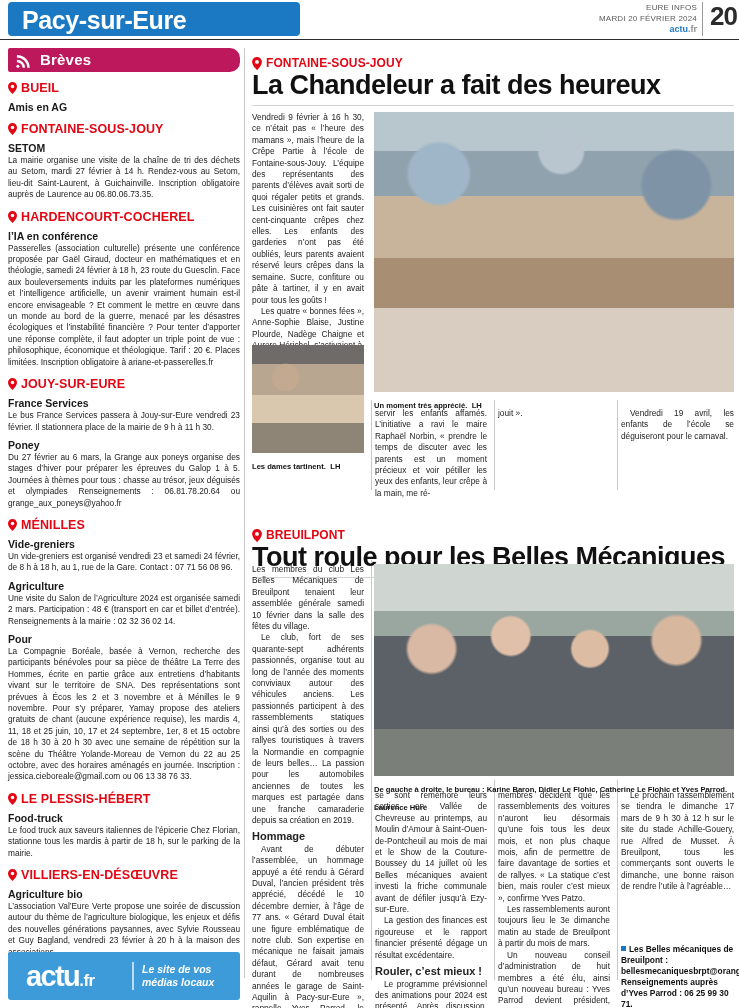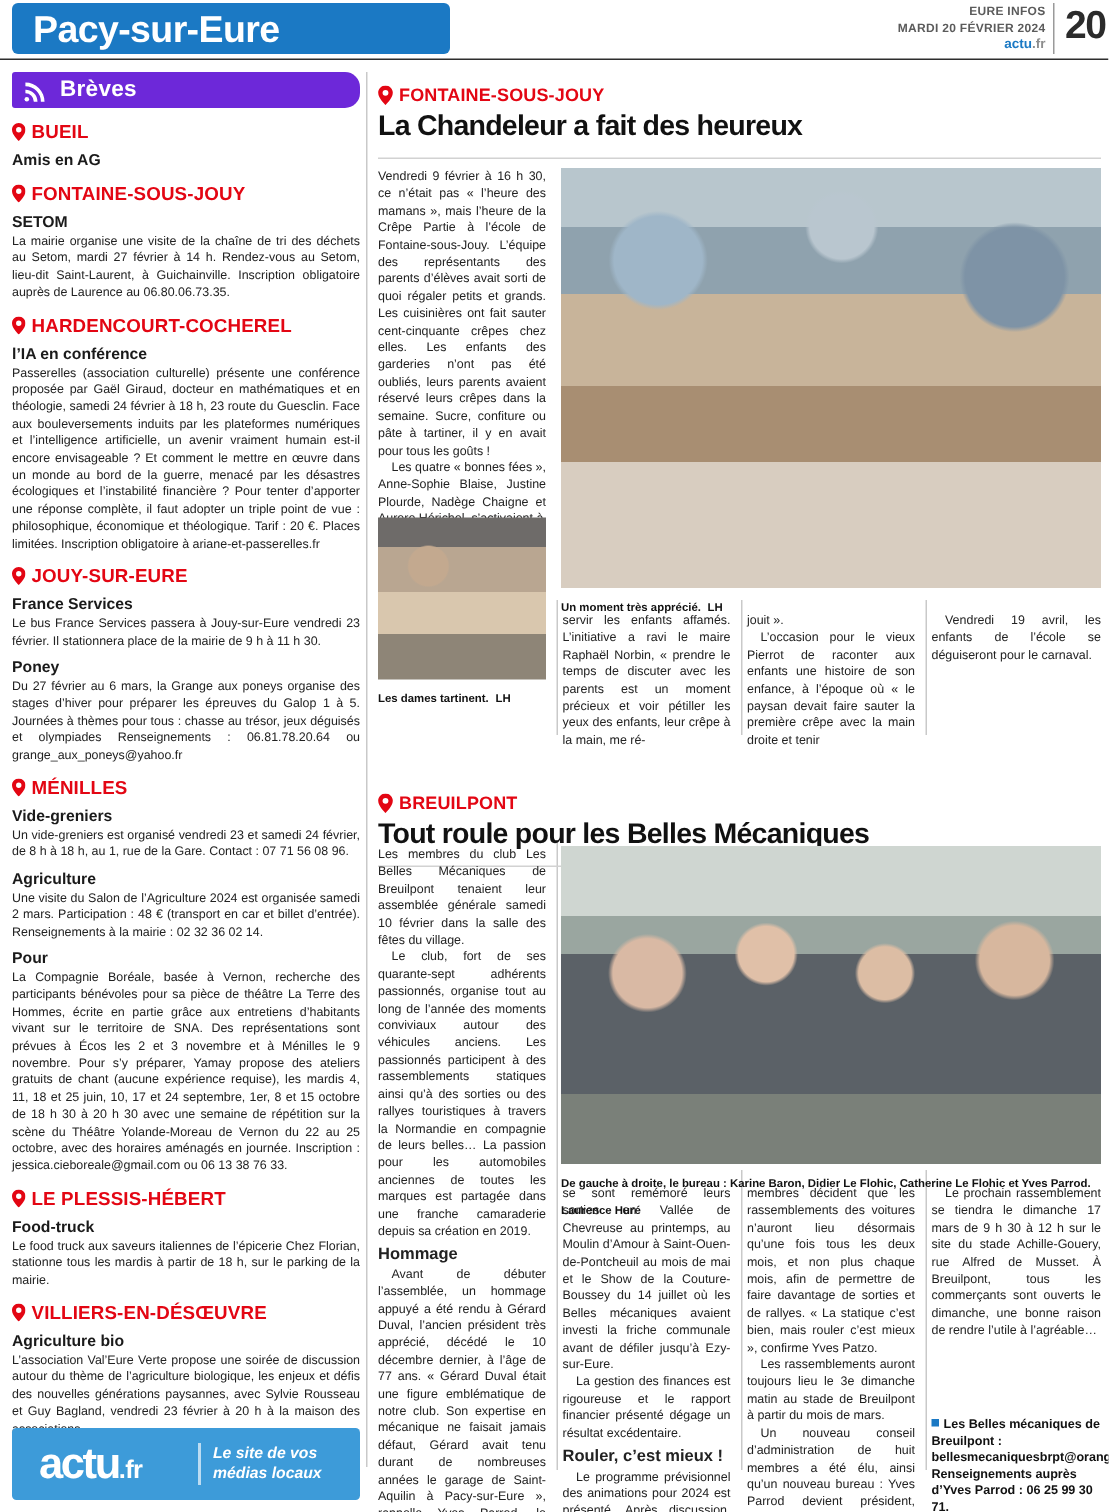--- a/index.html
+++ b/index.html
@@ -18,36 +18,36 @@
   .masthead-tag-label{
     position:absolute;left:22px;top:6px;
     font-size:25px;font-weight:bold;color:#fff;letter-spacing:-.4px;
     font-family:"Liberation Sans", sans-serif;
   }
   .masthead-rule{position:absolute;left:0;top:39px;width:739px;height:1px;background:#2d2d2d;}
   .masthead-right{
     position:absolute;right:42px;top:3px;width:260px;text-align:right;
     line-height:10.5px;
   }
-  .mr-line{font-size:8px;font-weight:bold;color:#5b5b5b;letter-spacing:.2px;display:block;}
+  .mr-line{font-size:8px;font-weight:normal;color:#5b5b5b;letter-spacing:.2px;display:block;}
   .mr-actu{font-size:9px;font-weight:bold;color:#1b79c4;display:block;}
   .mr-actu .fr{color:#8d8d8d;font-weight:bold;}
   .masthead-divider{position:absolute;right:36px;top:2px;width:1px;height:34px;background:#9a9a9a;}
   .pagenum{
     position:absolute;right:2px;top:1px;font-size:26px;font-weight:bold;color:#2b2b2b;
     letter-spacing:-1px;
   }
 
   
   .col-left{position:absolute;left:8px;top:48px;width:232px;}
   .vrule{position:absolute;background:#c9c9c9;width:1px;}
 
   
   .breves-banner{
-    position:relative;width:232px;height:24px;background:#6d28d9;border-radius:2px 10px 10px 2px;
+    position:relative;width:232px;height:24px;background:#be185d;border-radius:2px 10px 10px 2px;
   }
   .breves-label{
     position:absolute;left:32px;top:3px;color:#fff;font-size:15px;font-weight:bold;letter-spacing:.2px;
   }
   .rss-icon{position:absolute;left:8px;top:5px;width:15px;height:15px;}
 
   
   .commune{
     display:flex;align-items:center;gap:4px;margin:9px 0 5px 0;
   }
@@ -59,21 +59,21 @@
   .brief-body{
     font-size:8.3px;line-height:11.4px;text-align:justify;color:#222;margin:0 0 2px 0;
     hyphens:auto;
   }
 
   
   .article{position:absolute;}
   .art-commune{display:flex;align-items:center;gap:4px;}
   .art-commune .commune-name{font-size:12px;}
   .art-headline{
-    font-size:19px;font-weight:bold;line-height:28px;margin:1px 0 6px 0;letter-spacing:-.5px;color:#111;
+    font-size:27px;font-weight:bold;line-height:28px;margin:1px 0 6px 0;letter-spacing:-.5px;color:#111;
   }
   .hl-rule{height:1px;background:#d2d2d2;width:100%;}
 
   .body-col{
     font-size:8.3px;line-height:11.4px;text-align:justify;color:#222;hyphens:auto;
   }
   .body-col p{margin:0;text-indent:9px;}
   .body-col p.noind{text-indent:0;}
   .subhead{font-size:11px;font-weight:bold;margin:5px 0 1px 0;text-indent:0;}
 
@@ -257,21 +257,20 @@
   <div style="position:absolute;left:252px;top:455px;width:112px;">
     <span class="caption">Les dames tartinent.</span>
     <span class="caption credit">LH</span>
   </div>
 
   <div class="body-col" style="position:absolute;left:375px;top:408px;width:112px;">
     <p class="noind">servir les enfants affamés. L’initiative a ravi le maire Raphaël Norbin, « prendre le temps de discuter avec les parents est un moment précieux et voir pétiller les yeux des enfants, leur crêpe à la main, me ré-</p>
   </div>
   <div class="body-col" style="position:absolute;left:498px;top:408px;width:112px;">
     <p class="noind">jouit ».</p>
-    <p>L’occasion pour le vieux Pierrot de raconter aux enfants une histoire de son enfance, à l’époque où « le paysan devait faire sauter la première crêpe avec la main droite et tenir</p>
   </div>
   <div class="body-col" style="position:absolute;left:621px;top:408px;width:113px;">
     <p>Vendredi 19 avril, les enfants de l’école se déguiseront pour le carnaval.</p>
   </div>
 
   <div class="article" style="left:252px;top:508px;width:482px;margin-top:20px;">
     <div class="art-commune">
       <svg class="pin" width="10" height="13" viewBox="0 0 9 12">
           <path d="M4.5 0C2 0 0 2 0 4.5 0 8 4.5 12 4.5 12S9 8 9 4.5C9 2 7 0 4.5 0zm0 6.3A1.8 1.8 0 1 1 4.5 2.7a1.8 1.8 0 0 1 0 3.6z" fill="#e30613"></path>
         </svg>

